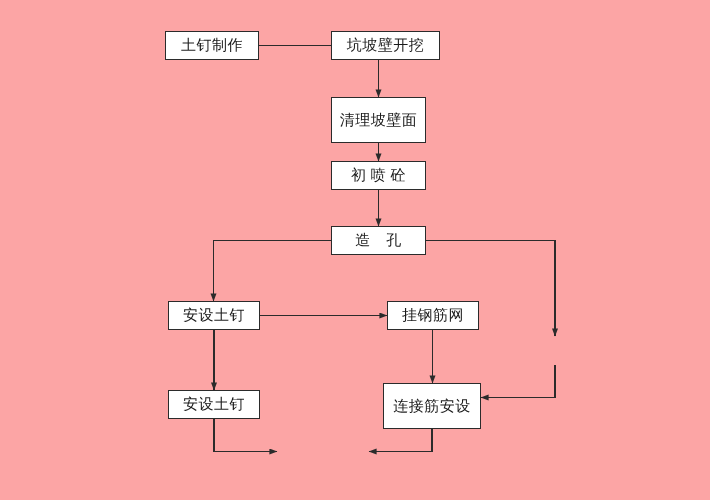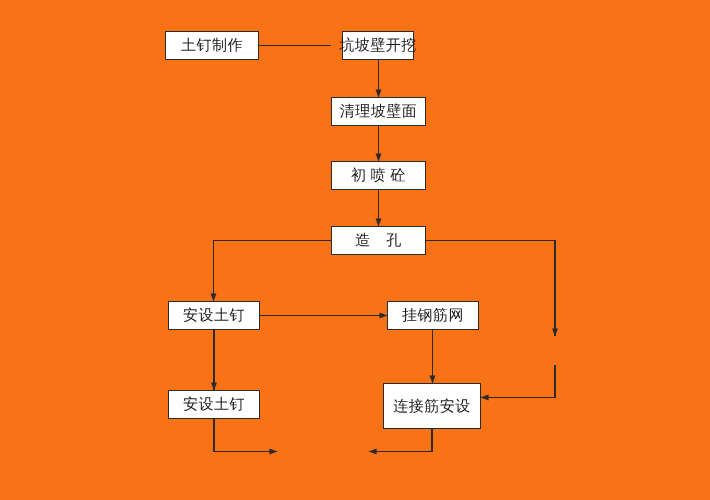--- a/index.html
+++ b/index.html
@@ -7,21 +7,21 @@
     padding: 0;
     background: #ffffff;
   }
   body {
     font-family: "Liberation Serif", "DejaVu Serif", serif;
   }
   #canvas {
     position: relative;
     width: 710px;
     height: 500px;
-    background: #f97316;
+    background: #fca5a5;
     overflow: hidden;
   }
   #edges {
     position: absolute;
     left: 0;
     top: 0;
     width: 710px;
     height: 500px;
   }
   .node {
@@ -81,25 +81,25 @@
 
       <path d="M432,412 L432,451.5 L369,451.5" marker-end="url(#ah)"></path>
 
     </g>
   </svg>
 
   <div class="node" style="left:165px; top:31px; width:94px; height:29px;">
     <span>土钉制作</span>
   </div>
 
-  <div class="node" style="left:331px; top:31px; width:72px; height:29px;margin-left:11px;">
+  <div class="node" style="left:331px; top:31px; width:109px; height:29px;">
     <span>坑坡壁开挖</span>
   </div>
 
-  <div class="node" style="left:331px; top:97px; width:95px; height:29px;">
+  <div class="node" style="left:331px; top:97px; width:95px; height:46px;">
     <span>清理坡壁面</span>
   </div>
 
   <div class="node spaced" style="left:331px; top:226px; width:95px; height:29px;">
     <span>造　孔</span>
   </div>
 
   <div class="node spaced" style="left:331px; top:161px; width:95px; height:29px;">
     <span>初 喷 砼</span>
   </div>

